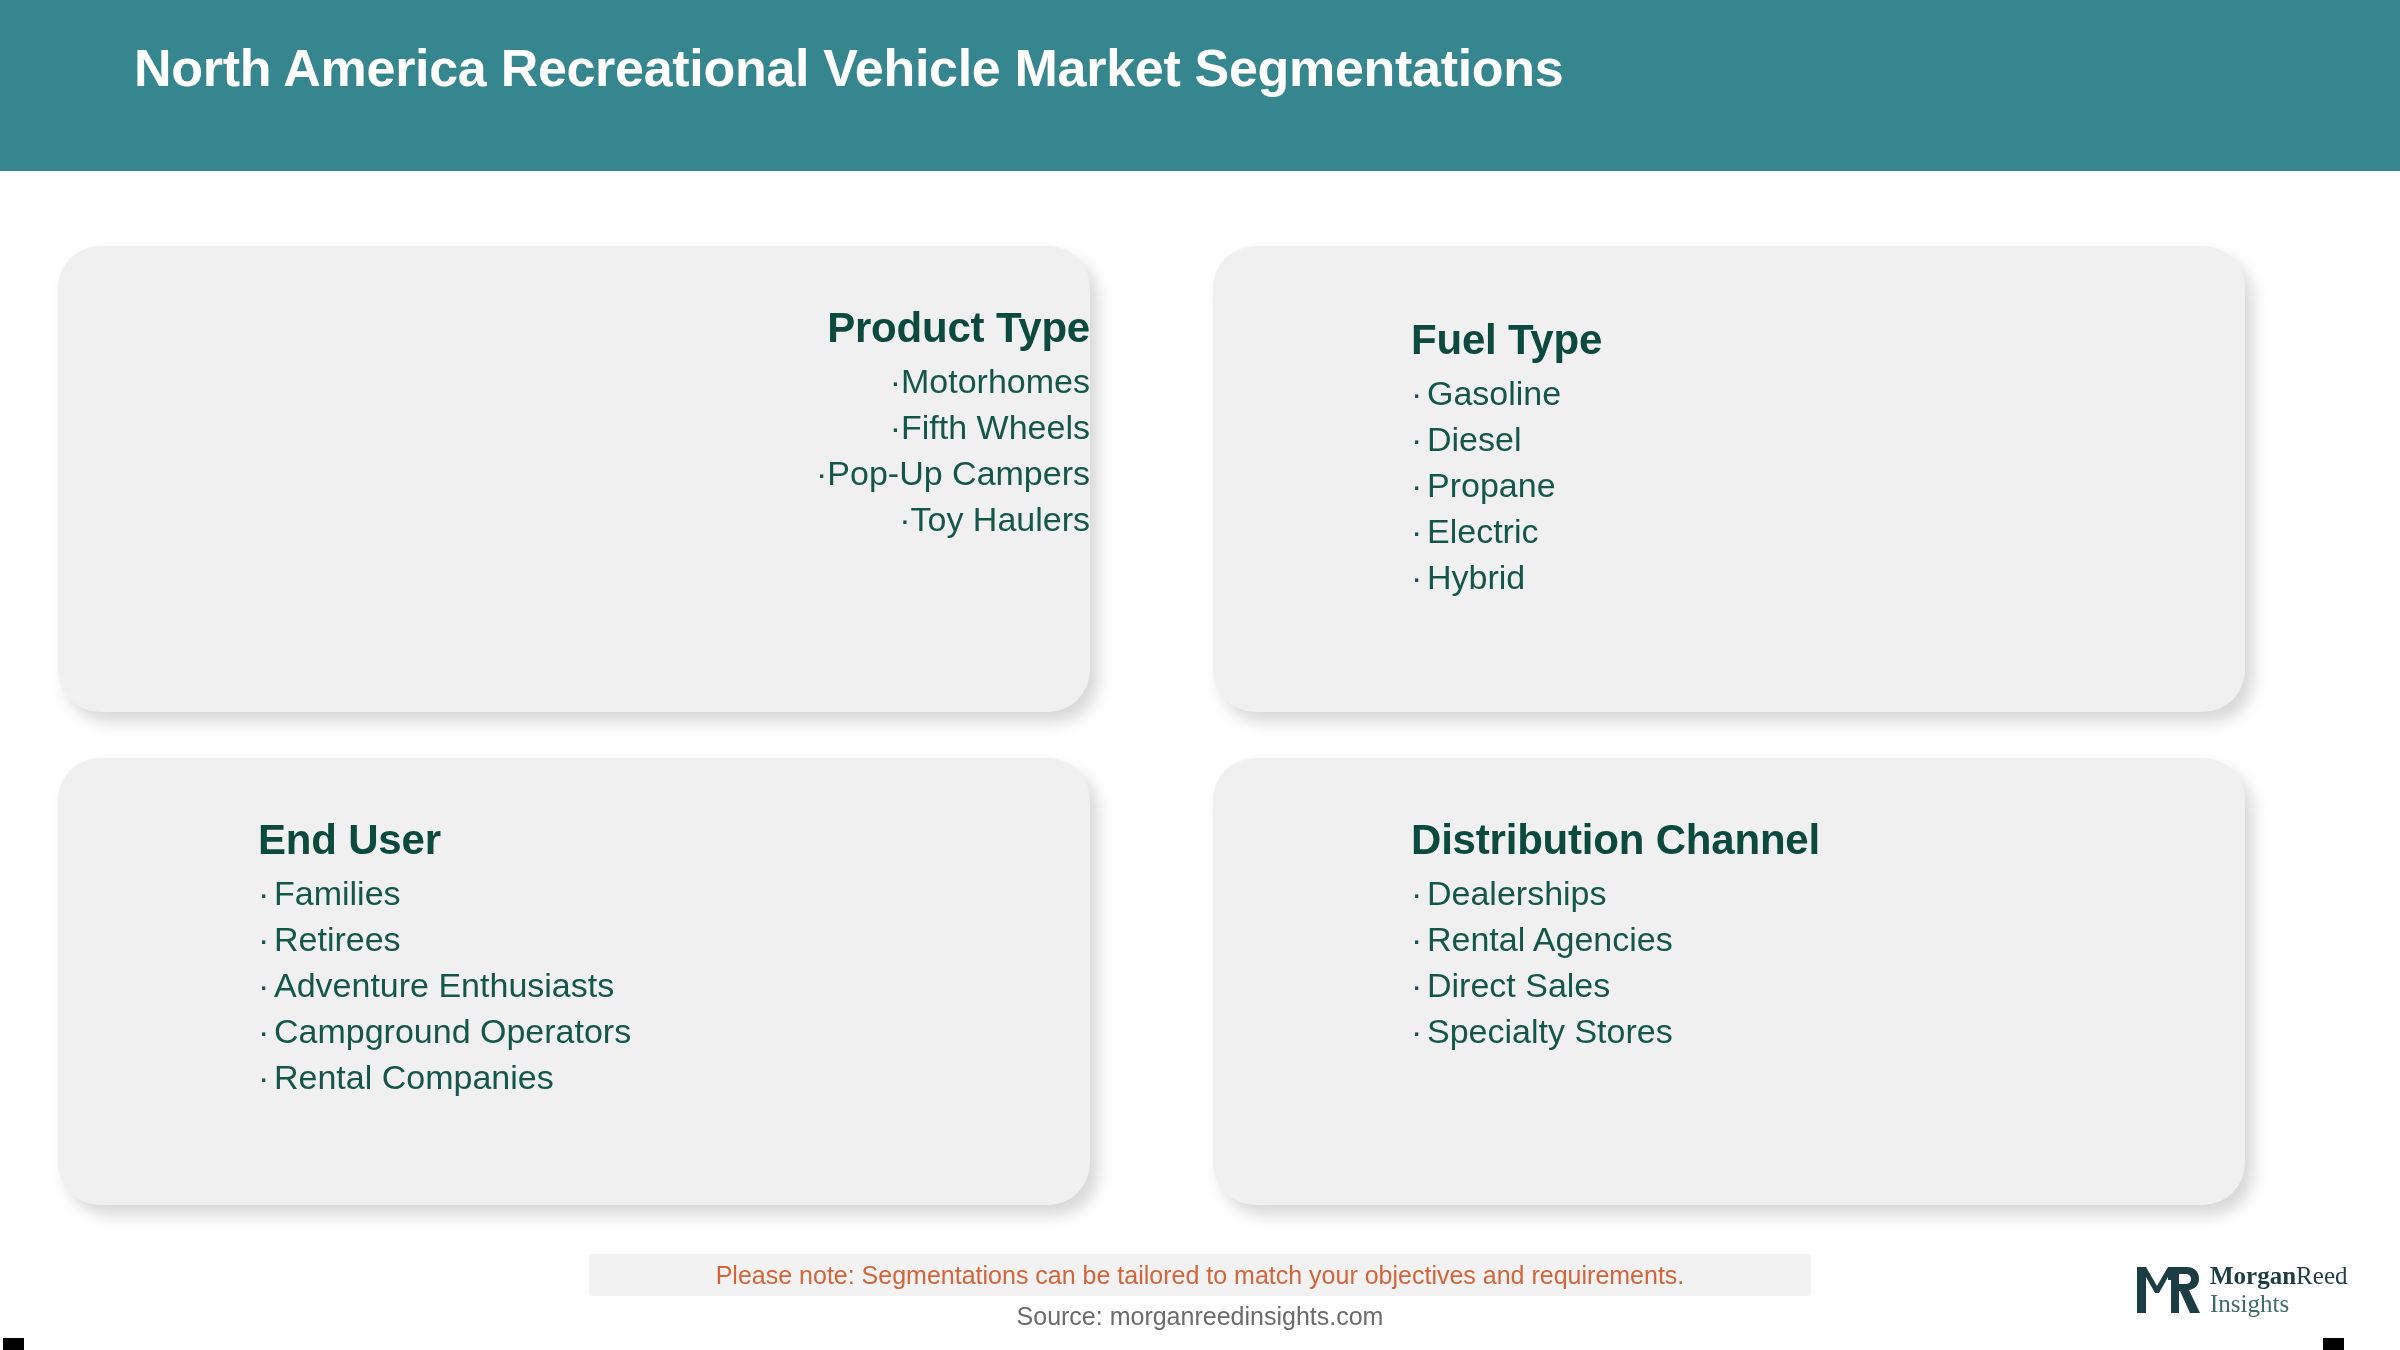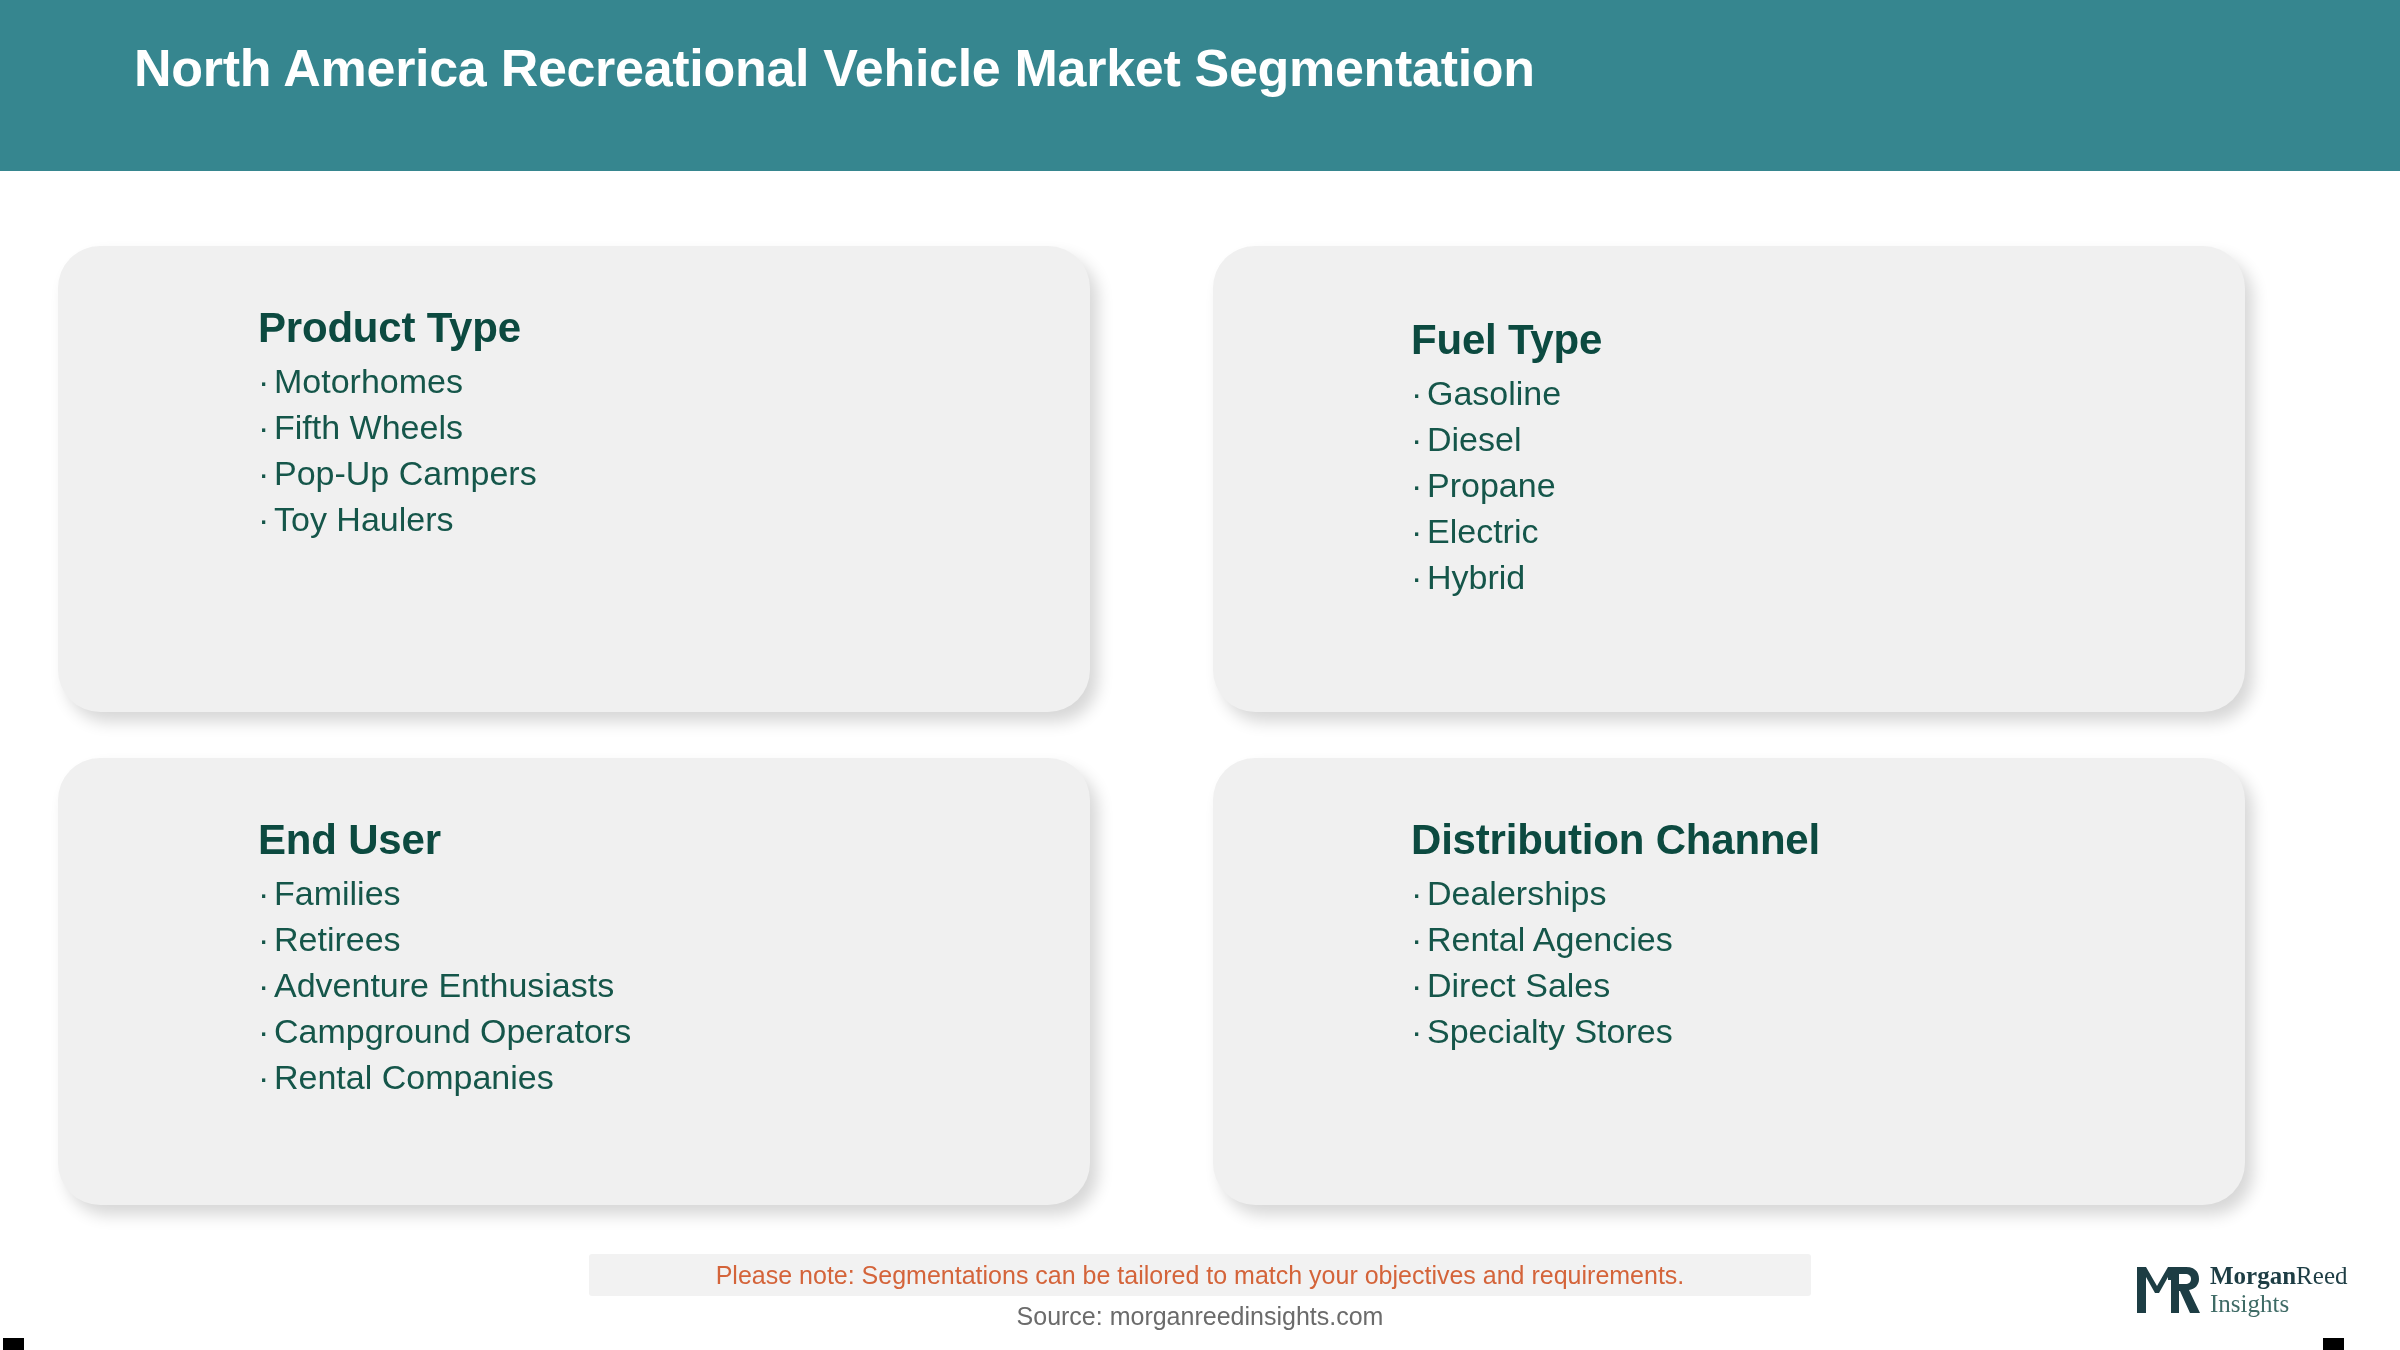--- a/index.html
+++ b/index.html
@@ -56,21 +56,21 @@
     box-shadow: 8px 10px 16px rgba(0,0,0,0.16);
     position: relative;
     box-sizing: border-box;
   }
   .card-inner {
     position: absolute;
     left: 200px;
     top: 0;
     right: 0;
   }
-  .card-1 .card-inner { top: 58px; }
+  .card-1 .card-inner { top: 58px; text-align: right; }
   .card-2 .card-inner { top: 70px; left: 198px; }
   .card-3 .card-inner { top: 58px; }
   .card-4 .card-inner { top: 58px; left: 198px; }
 
   .card-title {
     font-size: 42px;
     font-weight: 700;
     color: #0c4a40;
     letter-spacing: -0.2px;
     margin: 0 0 6px 0;
@@ -172,21 +172,21 @@
     height: 12px;
     background: #000000;
   }
   .corner-mark.bl { left: 3px;  top: 1338px; }
   .corner-mark.br { left: 2323px; top: 1338px; }
 </style>
 </head>
 <body>
 
 <div class="header-band">
-  <div class="header-title">North America Recreational Vehicle Market Segmentation</div>
+  <div class="header-title">North America Recreational Vehicle Market Segmentations</div>
 </div>
 
 <div class="cards">
 
   <div class="card card-1">
     <div class="card-inner">
       <div class="card-title">Product Type</div>
       <ul class="card-list">
         <li><span class="bullet">·</span><span>Motorhomes</span></li>
         <li><span class="bullet">·</span><span>Fifth Wheels</span></li>

